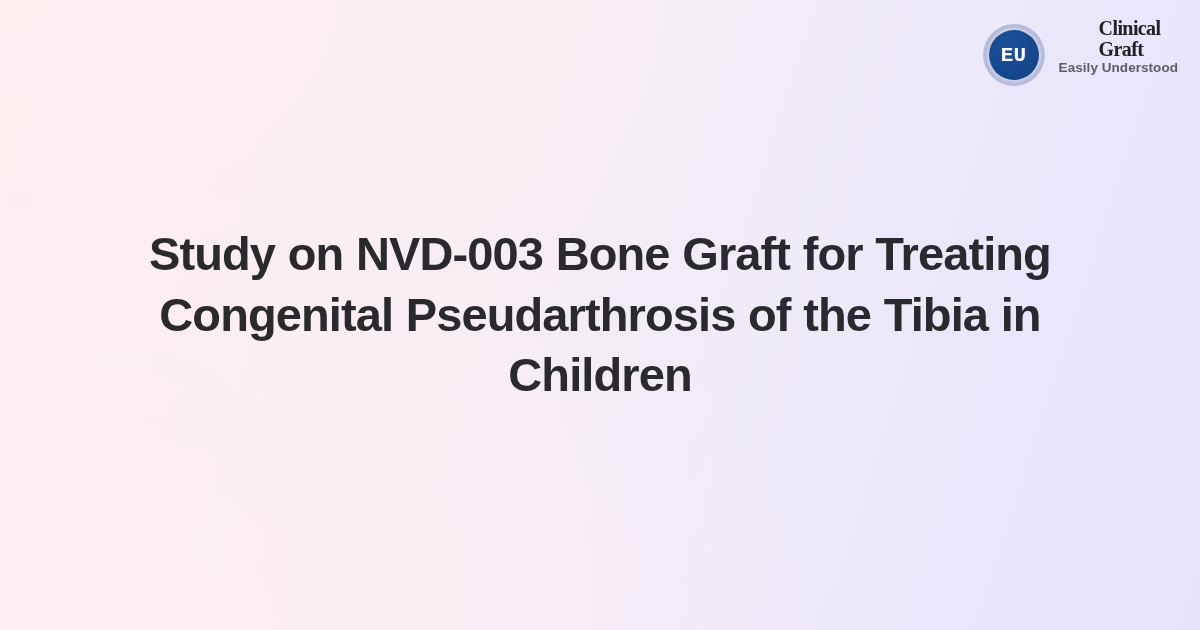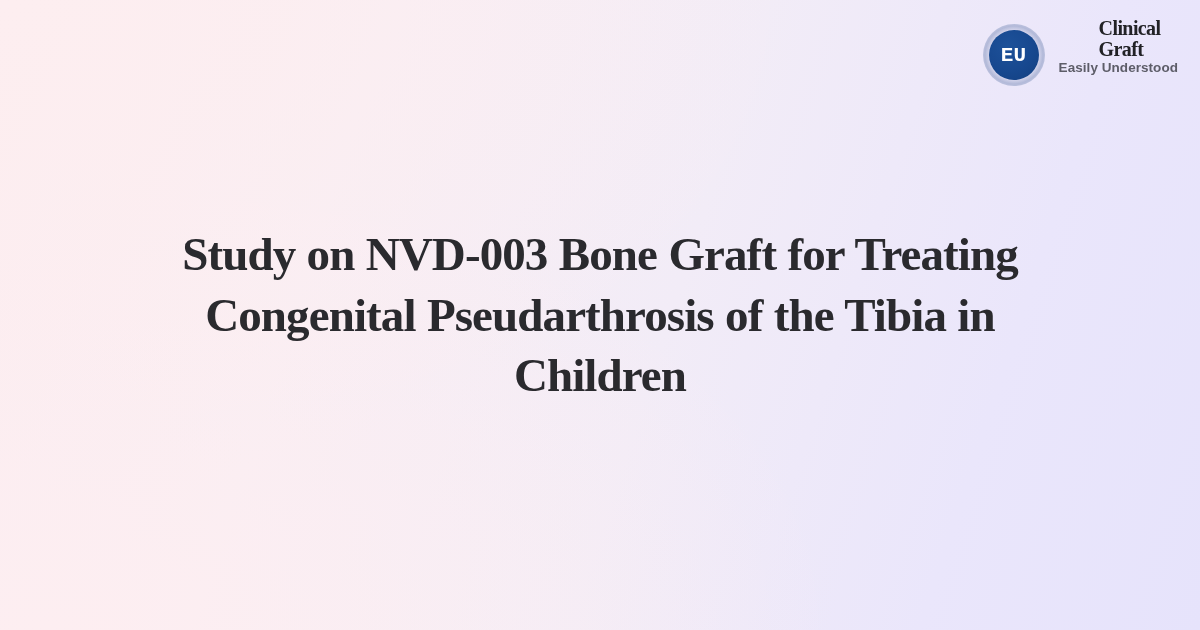--- a/index.html
+++ b/index.html
@@ -123,21 +123,21 @@
     margin: 0;
     padding: 0 20px;
     box-sizing: border-box;
     text-align: center;
     color: #2a2a2e;
     font-size: 47px;
     font-weight: 700;
     line-height: 1.29;
     letter-spacing: -0.9px;
     word-spacing: 0.5px;
-    font-family: Liberation Serif, serif;
+    font-family: Liberation Sans, sans-serif;
   }
 </style>
 </head>
 <body>
 
 <div class="card">
 
   <div class="brand">
 
     <div class="brand-mark">

